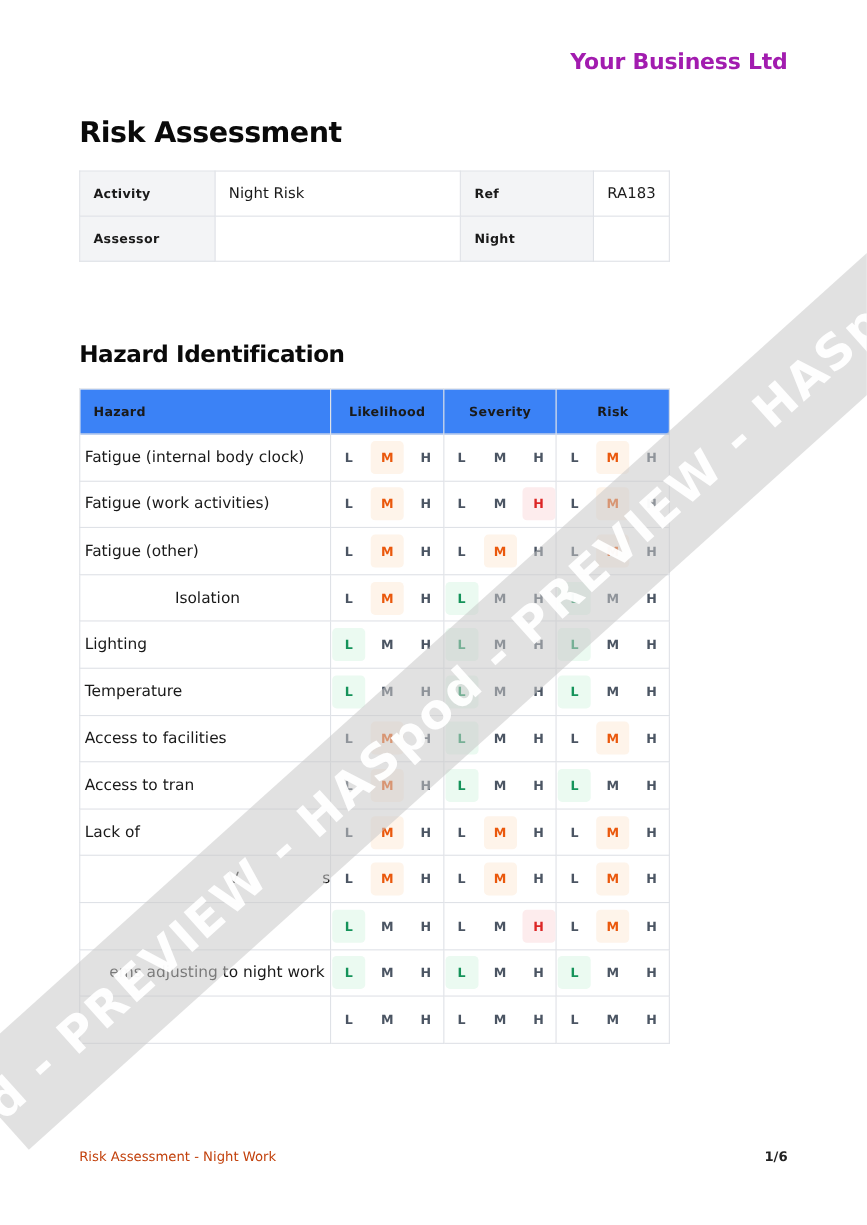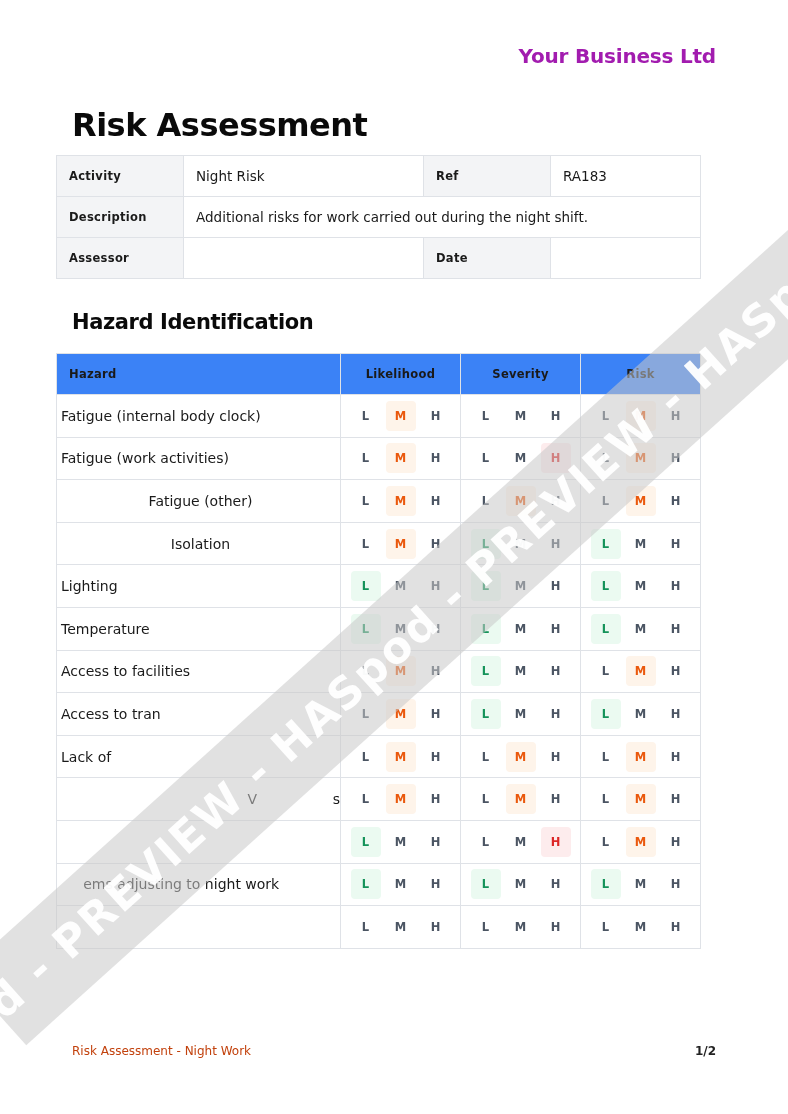--- a/index.html
+++ b/index.html
@@ -1,23 +1,23 @@
 <!DOCTYPE html>
 <html><head>
 <meta charset="utf-8">
 <style>
   * { box-sizing: border-box; margin: 0; padding: 0; }
   html, body { width: 788px; height: 1114px; background: #ffffff; overflow: hidden; }
   body { position: relative; font-family: "DejaVu Sans", sans-serif; color: #111; }
 
   .company { position: absolute; top: 44px; right: 72px; font-size: 20px; font-weight: bold; color: #a21caf; letter-spacing: -0.2px; }
-  .page-title { position: absolute; top: 106px; left: 72px; font-size: 32px; font-weight: bold; color: #0a0a0a; letter-spacing: -0.5px; }
+  .page-title { position: absolute; top: 106px; left: 72px; font-size: 26px; font-weight: bold; color: #0a0a0a; letter-spacing: -0.5px; }
   .section-title { position: absolute; top: 310px; left: 72px; font-size: 21px; font-weight: bold; color: #0a0a0a; letter-spacing: -0.4px; }
 
-  table { border-collapse: collapse; position: absolute; left: 56px; width: 645px; }
+  table { border-collapse: collapse; position: absolute; left: 72px; width: 537px; }
   td, th { border: 1.5px solid #dfe2e7; }
 
   .info { top: 155px; }
   .info td { height: 41px; font-size: 13.5px; padding: 0 12px; vertical-align: middle; }
   .info td.lbl { background: #f3f4f6; font-weight: bold; font-size: 11.5px; color: #1a1a1a; letter-spacing: 0.3px; }
   .info td.val { color: #1a1a1a; }
 
   .hz { top: 353px; }
   .hz th { background: #3b82f6; height: 41px; font-size: 11.5px; font-weight: bold; color: #1a1a1a; letter-spacing: 0.3px; }
   .hz th.h-hazard { text-align: left; padding-left: 12px; width: 284px; }
@@ -45,27 +45,23 @@
 
 <table class="info">
   <tbody>
       <tr>
     <td class="lbl" style="width:127px">Activity</td>
     <td class="val" style="width:240px">Night Risk</td>
     <td class="lbl" style="width:127px">Ref</td>
     <td class="val">RA183</td>
   </tr>
   <tr>
-    <td class="lbl">Description</td>
-    <td class="val" colspan="3">Additional risks for work carried out during the night shift.</td>
-  </tr>
-  <tr>
     <td class="lbl">Assessor</td>
     <td class="val"></td>
-    <td class="lbl">Date</td>
+    <td class="lbl">Night</td>
     <td class="val"></td>
   </tr>
 </tbody>
   </table>
 
 <h2 class="section-title">Hazard Identification</h2>
 
 <table class="hz">
   <thead>
     <tr>
@@ -118,21 +114,21 @@
         </td>
         <td class="lvl">
           <div class="chips">
             <span class="chip">L</span>
             <span class="chip sel-M">M</span>
             <span class="chip">H</span>
           </div>
         </td>
       </tr>
       <tr>
-        <td class="name" style="white-space: pre; text-align: center;">Fatigue (other)</td>
+        <td class="name" style="white-space: pre;">Fatigue (other)</td>
         <td class="lvl">
           <div class="chips">
             <span class="chip">L</span>
             <span class="chip sel-M">M</span>
             <span class="chip">H</span>
           </div>
         </td>
         <td class="lvl">
           <div class="chips">
             <span class="chip">L</span>
@@ -385,15 +381,15 @@
             <span class="chip">L</span>
             <span class="chip">M</span>
             <span class="chip">H</span>
           </div>
         </td>
       </tr>
     </tbody>
 </table>
 
 <div class="footer-left">Risk Assessment - Night Work</div>
-<div class="footer-right">1/2</div>
+<div class="footer-right">1/6</div>
 
 <div class="watermark">d - PREVIEW - HASpod - PREVIEW - HASpod - PREVIEW - HA</div>
 
 </body></html>

